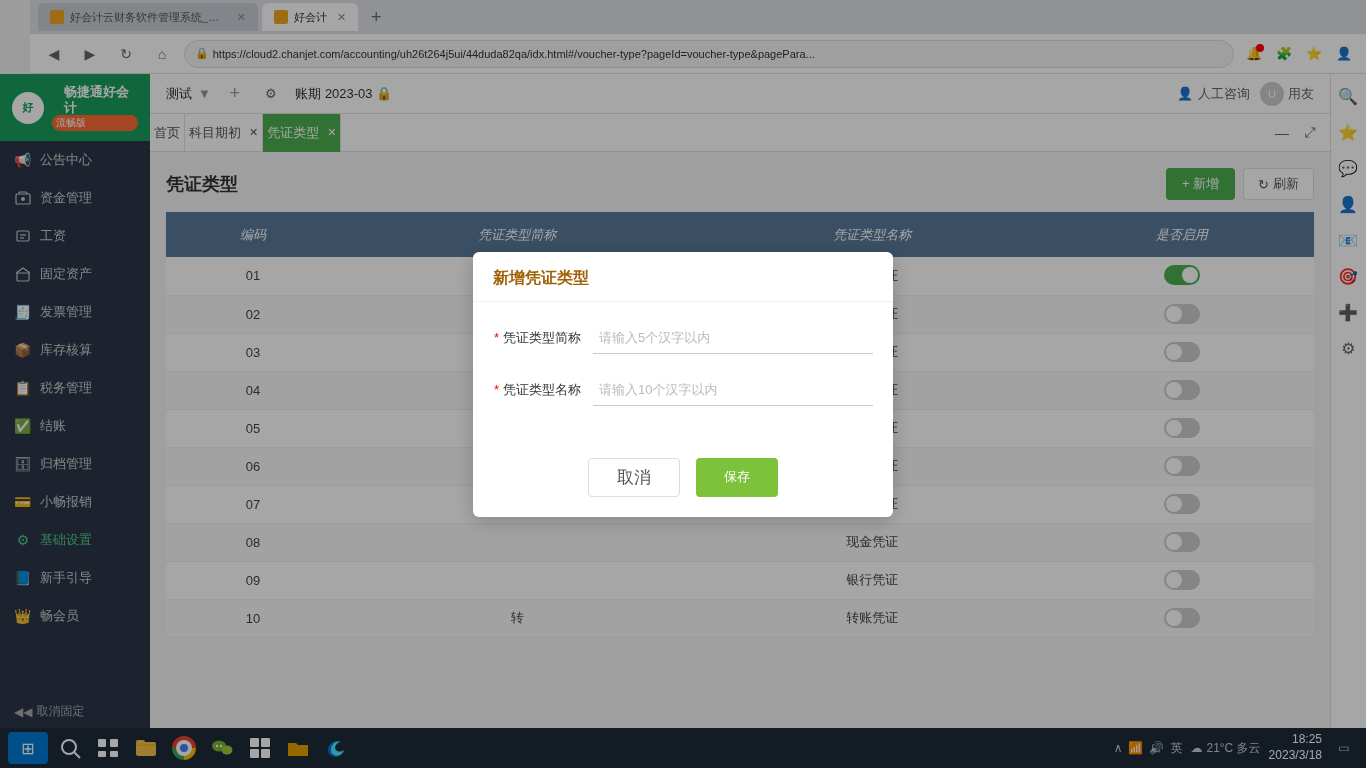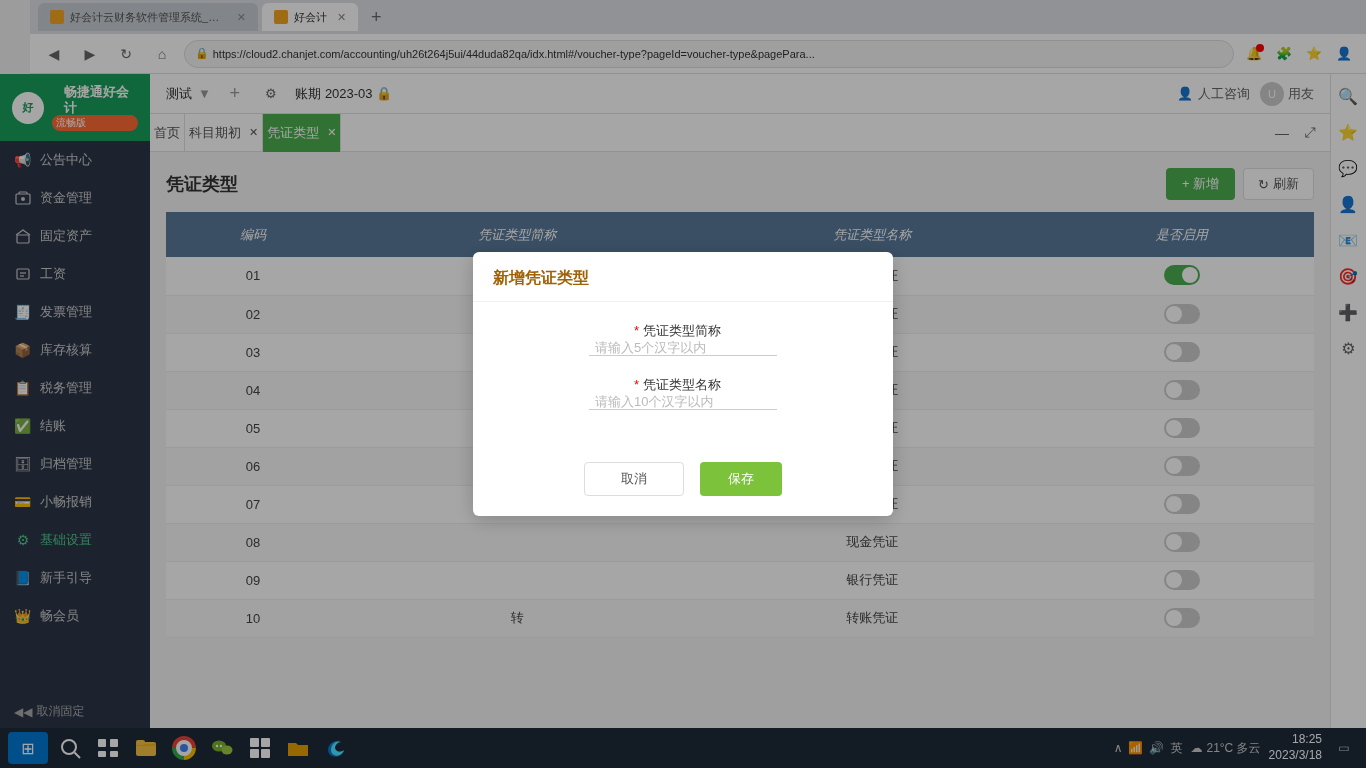--- a/index.html
+++ b/index.html
@@ -75,27 +75,27 @@
 
     
     .right-sidebar { width: 36px; background: #fff; border-left: 1px solid #e0e0e0; display: flex; flex-direction: column; align-items: center; padding: 8px 0; gap: 8px; flex-shrink: 0; }
     .right-icon { width: 28px; height: 28px; display: flex; align-items: center; justify-content: center; font-size: 16px; color: #666; cursor: pointer; }
 
     
     .modal-overlay { position: fixed; top: 0; left: 0; width: 100%; height: 100%; background: rgba(0,0,0,0.35); z-index: 1000; display: flex; align-items: center; justify-content: center; }
     .modal { background: #fff; border-radius: 6px; width: 420px; padding: 0; box-shadow: 0 4px 20px rgba(0,0,0,0.2); }
     .modal-header { padding: 16px 20px 12px; font-size: 16px; font-weight: bold; color: #a16207; border-bottom: 1px solid #f0f0f0; }
     .modal-body { padding: 20px; }
-    .form-row { display: flex; align-items: center; margin-bottom: 20px; flex-direction: column; }
+    .form-row { display: flex; align-items: center; margin-bottom: 20px; }
     .form-label { width: 100px; font-size: 13px; color: #333; text-align: right; padding-right: 12px; flex-shrink: 0; }
     .form-label .required { color: red; margin-right: 4px; }
     .form-input { flex: 1; height: 32px; border: none; border-bottom: 1px solid #ccc; outline: none; font-size: 13px; color: #333; padding: 0 6px; background: transparent; }
     .form-input::placeholder { color: #bbb; }
     .modal-footer { display: flex; justify-content: center; gap: 16px; padding: 12px 20px 20px; }
-    .btn-cancel { padding: 7px 36px; border: 1px solid #ddd; border-radius: 4px; background: #fff; color: #555; font-size: 13px; cursor: pointer; }
+    .btn-cancel { padding: 7px 28px; border: 1px solid #ddd; border-radius: 4px; background: #fff; color: #555; font-size: 17px; cursor: pointer; }
     .btn-save { padding: 7px 28px; border: none; border-radius: 4px; background: #7cc23a; color: #fff; font-size: 13px; cursor: pointer; }
 
     
     .taskbar { width: 100%; height: 40px; background: #1e2a3a; display: flex; align-items: center; padding: 0 8px; gap: 6px; position: absolute; bottom: 0; }
     .taskbar-start { width: 40px; height: 32px; background: #0078d4; border-radius: 4px; display: flex; align-items: center; justify-content: center; color: #fff; font-size: 16px; cursor: pointer; }
     .taskbar-icon { width: 32px; height: 32px; display: flex; align-items: center; justify-content: center; cursor: pointer; }
     .taskbar-icon svg { width: 24px; height: 24px; }
     .taskbar-right { margin-left: auto; display: flex; align-items: center; gap: 8px; color: #fff; font-size: 12px; }
     .taskbar-time { text-align: right; line-height: 1.3; }
     .taskbar-weather { display: flex; align-items: center; gap: 4px; color: #ccc; font-size: 12px; }
@@ -161,35 +161,35 @@
             <rect x="1" y="4" width="14" height="10" rx="1" fill="none" stroke="#ccc" stroke-width="1.2"></rect>
             <path d="M4 4V3a1 1 0 011-1h6a1 1 0 011 1v1" stroke="#ccc" stroke-width="1.2" fill="none"></path>
             <circle cx="8" cy="9" r="2" fill="#ccc"></circle>
           </svg>
       </span>
       <span>资金管理</span>
     </div>
     <div class="sidebar-item">
       <span class="sidebar-icon">
         <svg width="16" height="16" viewBox="0 0 16 16">
-            <rect x="2" y="7" width="12" height="8" rx="1" fill="none" stroke="#ccc" stroke-width="1.2"></rect>
-            <path d="M1 7l7-5 7 5" stroke="#ccc" stroke-width="1.2" fill="none"></path>
-          </svg>
-      </span>
-      <span>固定资产</span>
-    </div>
-    <div class="sidebar-item">
-      <span class="sidebar-icon">
-        <svg width="16" height="16" viewBox="0 0 16 16">
             <rect x="2" y="3" width="12" height="10" rx="1" fill="none" stroke="#ccc" stroke-width="1.2"></rect>
             <line x1="5" y1="7" x2="11" y2="7" stroke="#ccc" stroke-width="1.2"></line>
             <line x1="5" y1="10" x2="9" y2="10" stroke="#ccc" stroke-width="1.2"></line>
           </svg>
       </span>
       <span>工资</span>
+    </div>
+    <div class="sidebar-item">
+      <span class="sidebar-icon">
+        <svg width="16" height="16" viewBox="0 0 16 16">
+            <rect x="2" y="7" width="12" height="8" rx="1" fill="none" stroke="#ccc" stroke-width="1.2"></rect>
+            <path d="M1 7l7-5 7 5" stroke="#ccc" stroke-width="1.2" fill="none"></path>
+          </svg>
+      </span>
+      <span>固定资产</span>
     </div>
     <div class="sidebar-item">
       <span class="sidebar-icon">🧾</span>
       <span>发票管理</span>
     </div>
     <div class="sidebar-item">
       <span class="sidebar-icon">📦</span>
       <span>库存核算</span>
     </div>
     <div class="sidebar-item">

